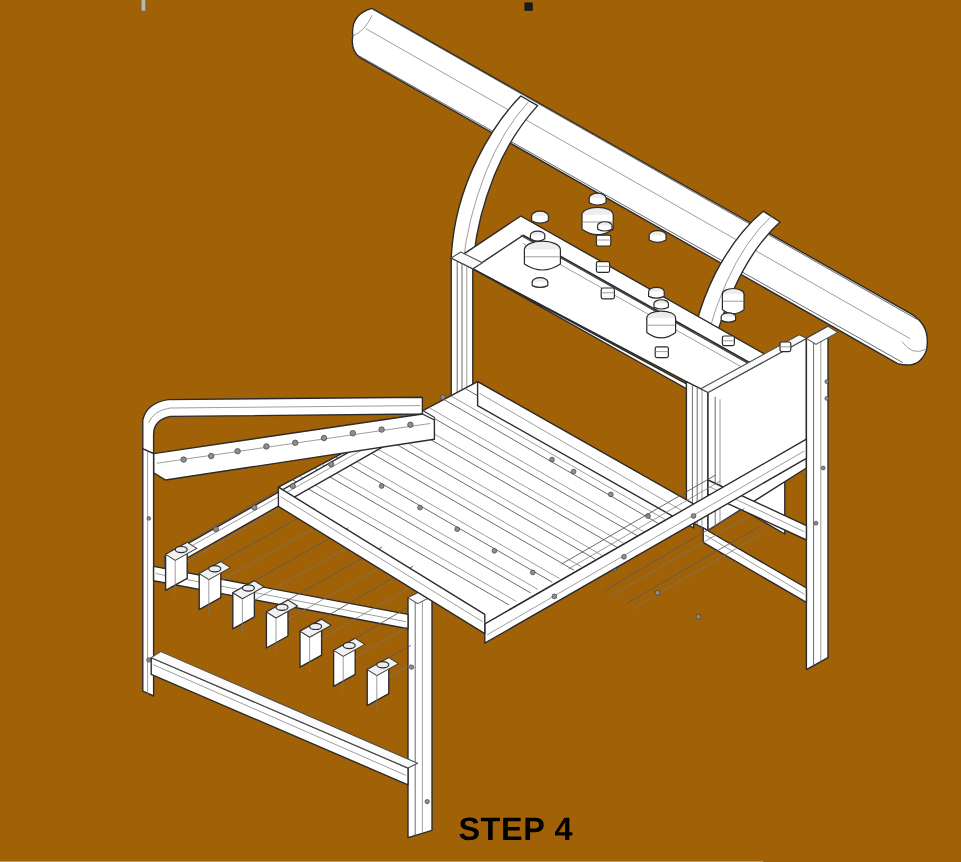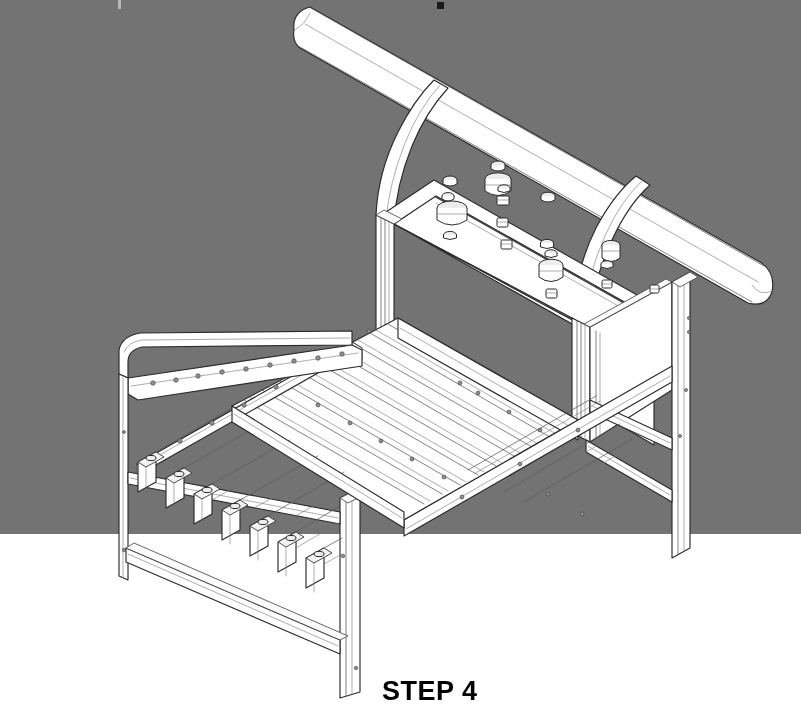--- a/index.html
+++ b/index.html
@@ -11,22 +11,22 @@
   body {
     font-family: "Liberation Sans", sans-serif;
     width: 801px;
     height: 718px;
     overflow: hidden;
     position: relative;
   }
   #page {
     position: relative;
     width: 801px;
-    height: 534px;
-    background: #737373;
+    height: 718px;
+    background: #a16207;
   }
   #diagram-svg {
     position: absolute;
     left: 0;
     top: 0;
     width: 801px;
     height: 718px;
     display: block;
   }
   .caption {

